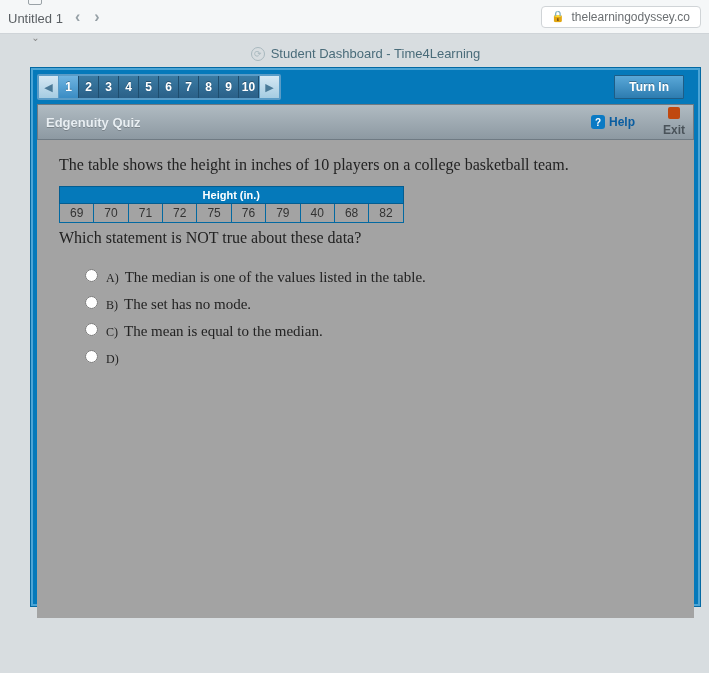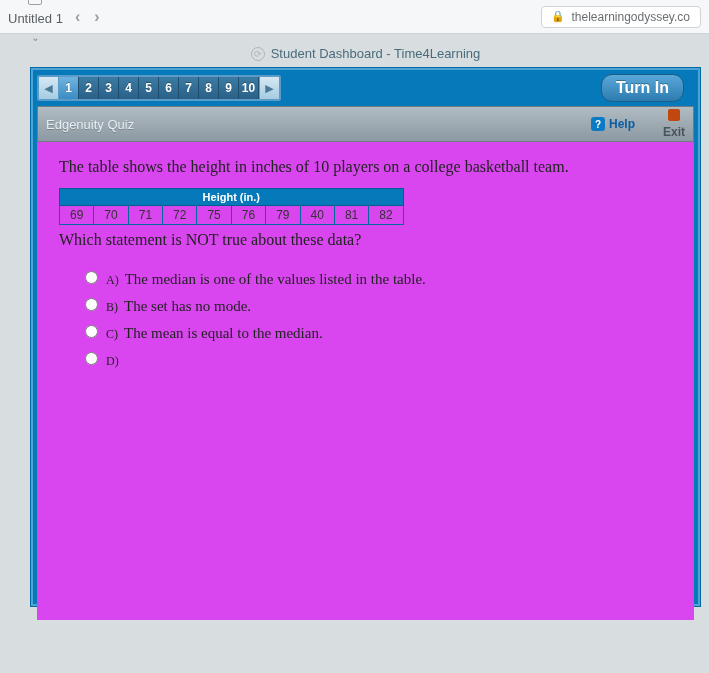--- a/index.html
+++ b/index.html
@@ -100,39 +100,39 @@
   cursor: pointer;
   text-shadow: 0 -1px 0 rgba(0,0,0,0.3);
 }
 .pager-cell.active {
   background: linear-gradient(#6fb4e0, #3a8cc4);
 }
 .turn-in-btn {
   background: linear-gradient(#5aa8d8, #2d7cb0);
   color: #fff;
   font-weight: bold;
-  font-size: 16px;
+  font-size: 12px;
   padding: 4px 14px;
   border: 1px solid #1e5d86;
-  border-radius: 11px;
+  border-radius: 1px;
   cursor: pointer;
   text-shadow: 0 -1px 0 rgba(0,0,0,0.3);
   margin-right: 10px;
 }
 .quiz-header {
   display: flex;
   align-items: center;
   background: linear-gradient(#b0bbc2, #8d99a2);
   border: 1px solid #6f7a83;
   padding: 2px 8px;
   font-size: 13px;
 }
 .quiz-title {
   color: #e8eef2;
-  font-weight: normal;
+  font-weight: bold;
   text-shadow: 0 1px 0 rgba(0,0,0,0.2);
 }
 .help-link {
   margin-left: auto;
   color: #0a5da0;
   font-weight: bold;
   font-size: 12px;
   display: flex;
   align-items: center;
   gap: 4px;
@@ -151,21 +151,21 @@
   display: flex;
   align-items: center;
   gap: 4px;
   cursor: pointer;
   flex-direction: column;
 }
 .exit-ico {
   width: 12px; height: 12px; background: #c0480f; border-radius: 2px;
 }
 .question-panel {
-  background: #d946ef;
+  background: #a3a3a3;
   padding: 14px 22px 86px;
   height: calc(100% - 48px);
   border-top: none;
 }
 .q-intro {
   font-family: Georgia, 'Times New Roman', serif;
   font-size: 16px;
   color: #222;
   margin-bottom: 10px;
   line-height: 1.35;
@@ -277,21 +277,21 @@
         <tbody>
           <tr id="height-row">
               <td>69</td>
               <td>70</td>
               <td>71</td>
               <td>72</td>
               <td>75</td>
               <td>76</td>
               <td>79</td>
               <td>40</td>
-              <td>81</td>
+              <td>68</td>
               <td>82</td>
             </tr>
         </tbody>
       </table>
 
       <p class="q-prompt">Which statement is NOT true about these data?</p>
 
       <div class="choices" id="choices">
           <label class="choice">
             <input type="radio" name="ans" style="">

